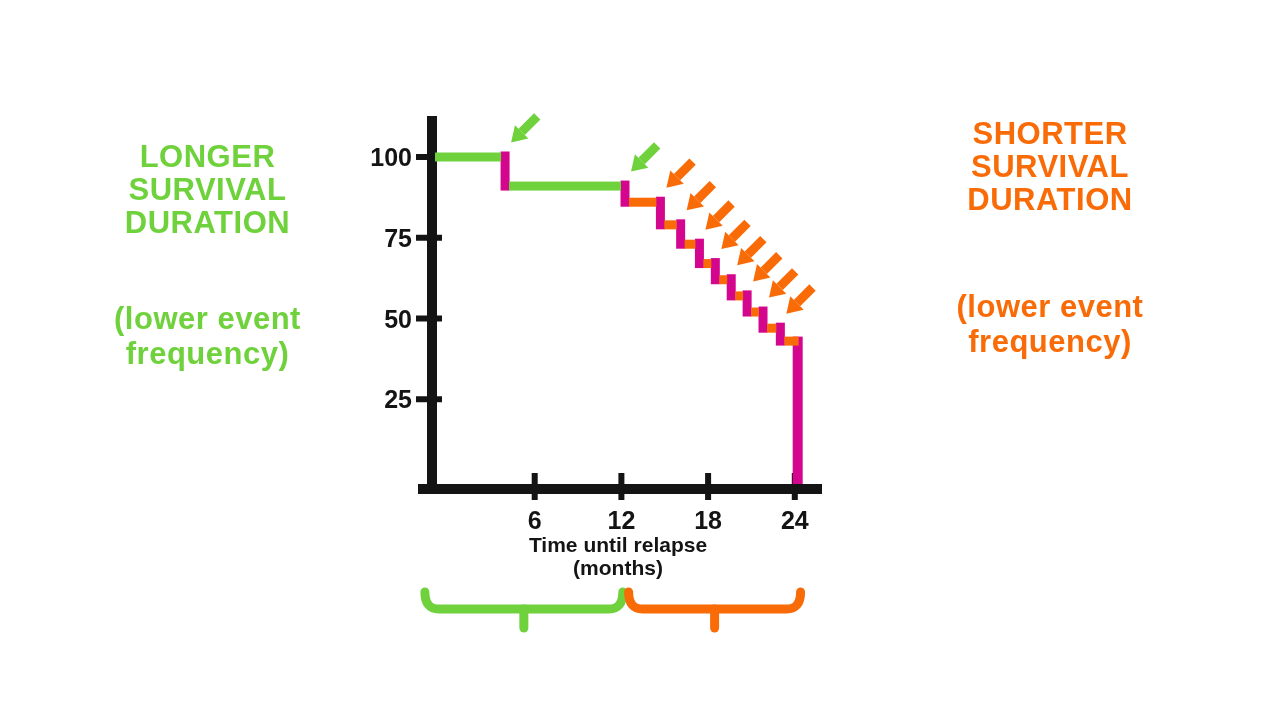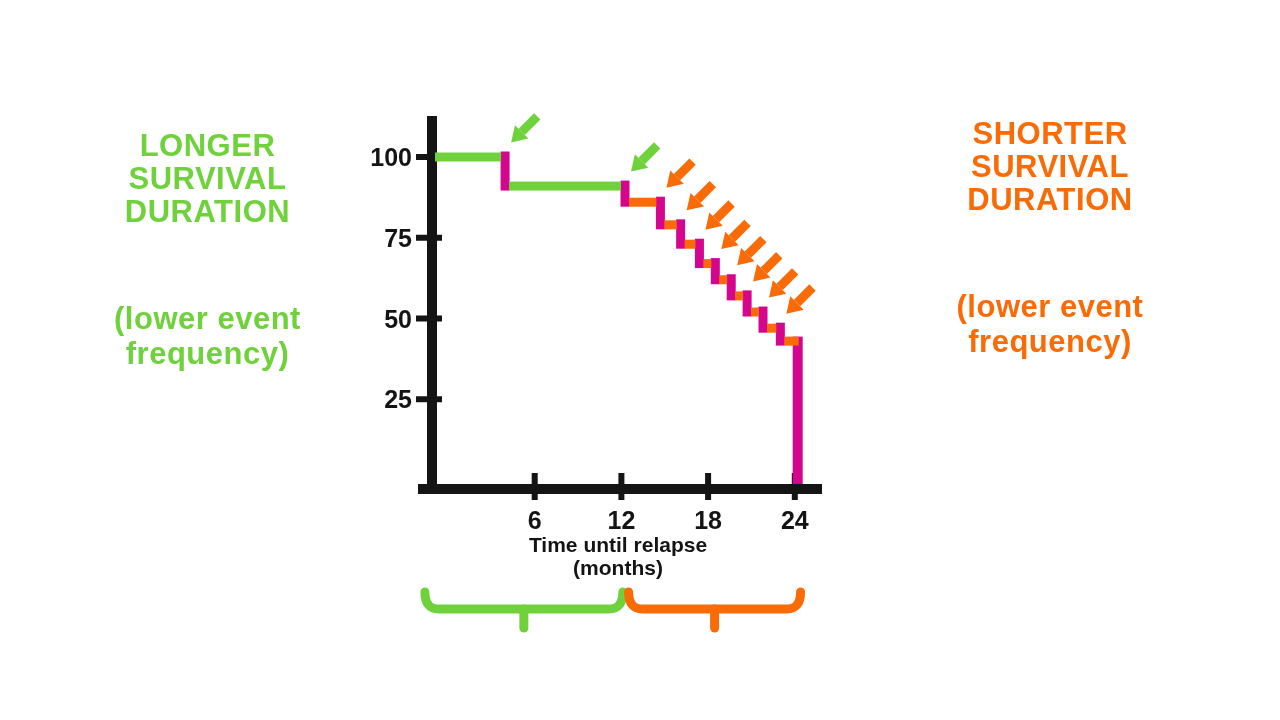--- a/index.html
+++ b/index.html
@@ -14,21 +14,21 @@
   .side-note {
     position: absolute;
     text-align: center;
     font-weight: bold;
     letter-spacing: 0.5px;
   }
   .note-title div { font-size: 31px; line-height: 33px; }
   .note-sub div   { font-size: 31px; line-height: 35px; }
   .green  { color: var(--green); }
   .orange { color: var(--orange); }
-  #note-left-title  { left: 30px;  top: 129px; width: 355px; }
+  #note-left-title  { left: 30px;  top: 140px; width: 355px; }
   #note-left-sub    { left: 30px;  top: 301px; width: 355px; }
   #note-right-title { left: 875px; top: 117px; width: 350px; }
   #note-right-sub   { left: 875px; top: 289px; width: 350px; }
   svg#chart { position: absolute; left: 0; top: 0; }
   .tick-label  { font-family: "Liberation Sans", sans-serif; font-weight: bold; font-size: 25px; fill: #141414; }
   .axis-title  { font-family: "Liberation Sans", sans-serif; font-weight: bold; font-size: 21px; fill: #141414; }
 </style>
 </head>
 <body>
 

